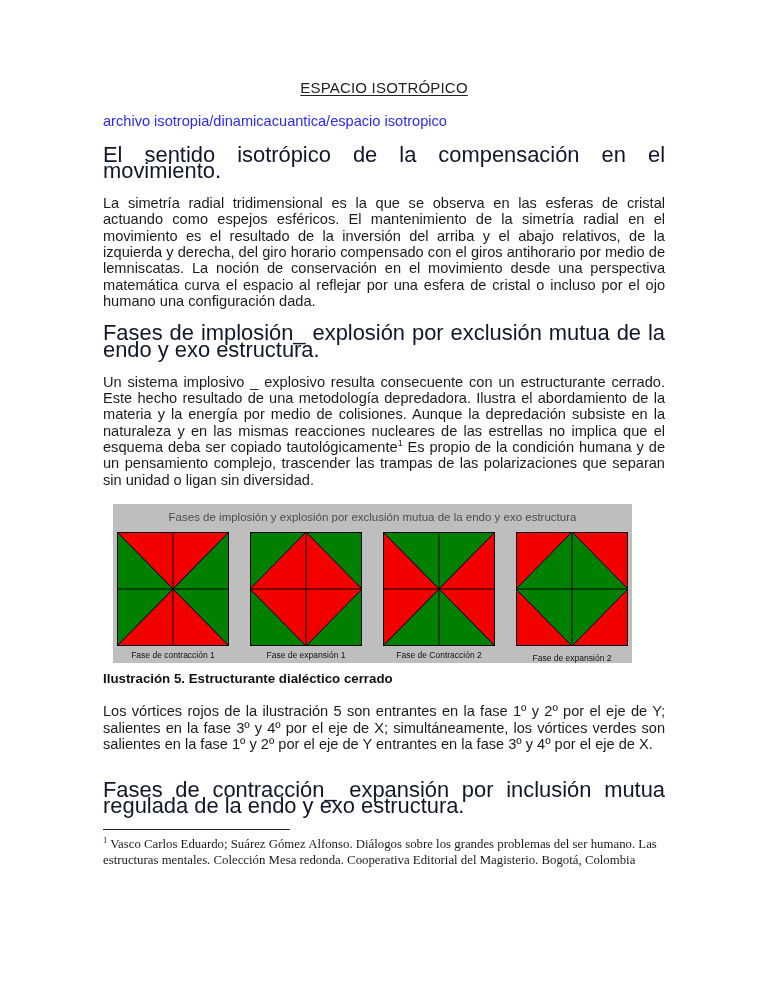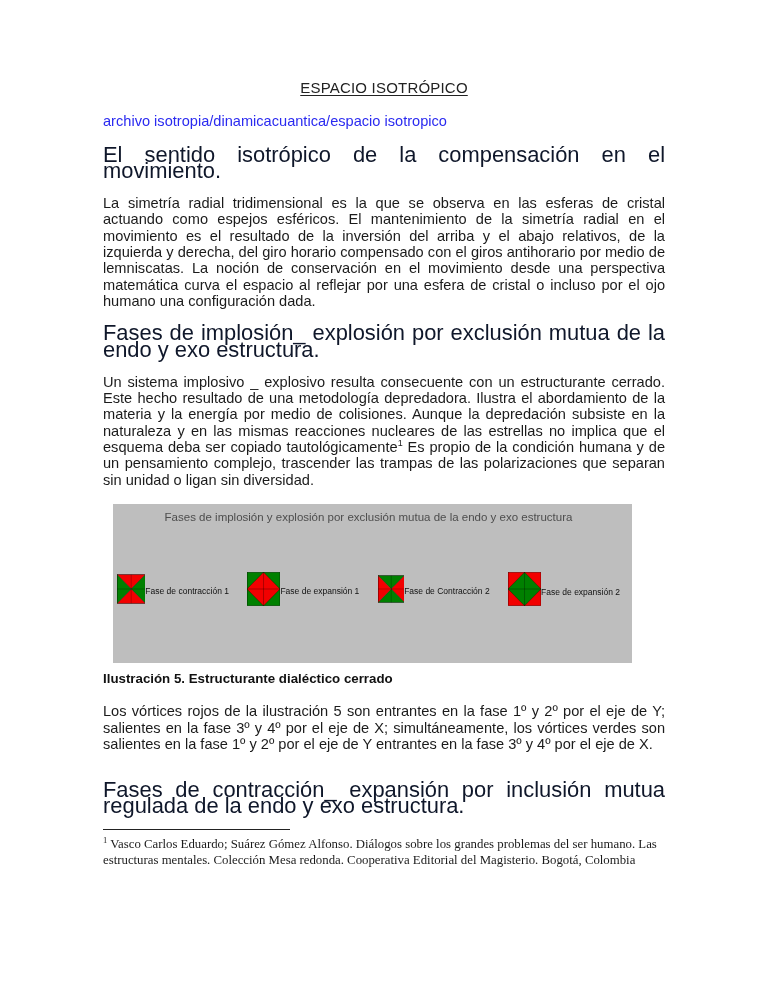--- a/index.html
+++ b/index.html
@@ -17,28 +17,28 @@
   }
   .link{color:var(--link-blue,#2222ee);margin:0 0 17px 0;}
   .h{font-weight:400;color:#0f172a;margin:16px 0;text-align:justify;}
   .h3{margin-top:30px;margin-bottom:4px;}
   p.just{text-align:justify;margin:16px 0;}
   p.last-just{text-align-last:justify;}
   sup.fnref{font-size:9px;line-height:0;vertical-align:super;}
   
   .figure{
     width:519px;height:159px;background:var(--figure-bg,#bebebe);
-    margin:4px 0 8px 10px;box-sizing:border-box;padding:7px 12px 0 4px;
+    margin:4px 0 8px 10px;box-sizing:border-box;padding:7px 4px 0 4px;
   }
   .fig-title{
     text-align:center;color:var(--figure-title-gray,#4d4d4d);
     font-size:11.5px;line-height:12px;margin:0 0 9px 0;
   }
   .fig-panels{display:flex;justify-content:space-between;align-items:flex-start;}
-  .fig-panel{width:112px;display:flex;align-items:center;}
+  .fig-panel{width:112px;display:flex;flex-direction:column;align-items:center;}
   .fig-panel svg{display:block;}
   .panel-caption{
     font-size:8.5px;line-height:10px;color:#111;margin-top:4px;white-space:nowrap;
   }
   .fig-panel:nth-child(4) .panel-caption{margin-top:7px;}
   .fig-caption{font-weight:700;font-size:13.3px;margin:8px 0 10px 0;color:#111;}
   
   .fn-sep{width:187px;border-top:1.2px solid #222;margin:14px 0 6px 0;height:0;}
   .footnote{
     font-family:"Liberation Serif",serif;

